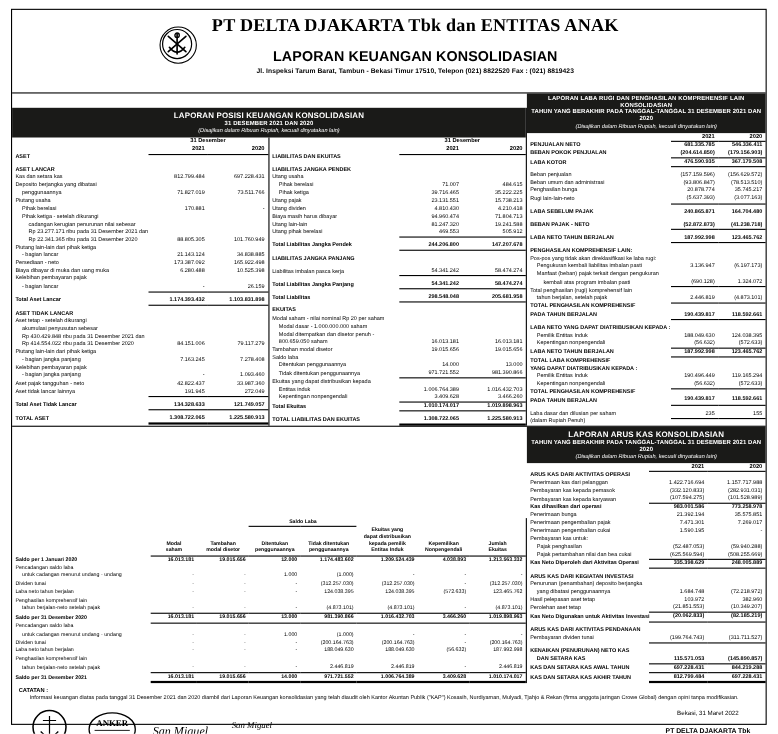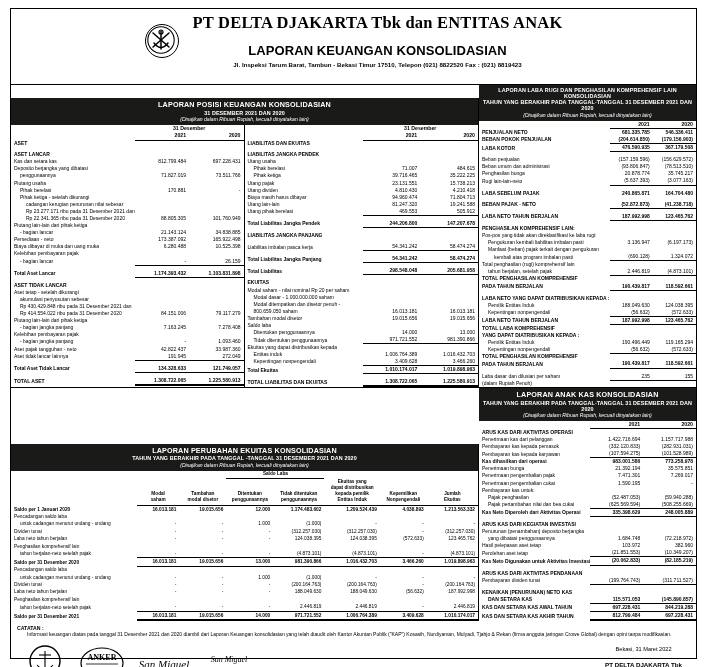--- a/index.html
+++ b/index.html
@@ -675,25 +675,20 @@
                 <td class="num"></td>
               </tr>
             </tbody>
       </table>
     </div>
   </div>
 
   <div class="cols">
 
     <div class="colL">
-      <div class="bar">
-        <div class="b1">LAPORAN PERUBAHAN EKUITAS KONSOLIDASIAN</div>
-        <div class="b2">TAHUN YANG BERAKHIR PADA TANGGAL -TANGGAL 31 DESEMBER 2021 DAN 2020</div>
-        <div class="b3">(Disajikan dalam Ribuan Rupiah, kecuali dinyatakan lain)</div>
-      </div>
       <table class="eq">
         <thead>
               <tr>
                 <th style="width: 118px;"></th>
                 <th colspan="2"></th>
                 <th colspan="2" style="border-bottom: 0.7px solid rgb(0, 0, 0);">Saldo Laba</th>
                 <th colspan="3"></th>
               </tr>
               <tr>
                 <th></th>
@@ -856,21 +851,21 @@
                 <td class="num b u2">1.006.764.389</td>
                 <td class="num b u2">3.409.628</td>
                 <td class="num b u2">1.010.174.017</td>
               </tr>
             </tbody>
       </table>
     </div>
 
     <div class="colR">
       <div class="bar">
-        <div class="b1">LAPORAN ANAK KAS KONSOLIDASIAN</div>
+        <div class="b1">LAPORAN ARUS KAS KONSOLIDASIAN</div>
         <div class="b2">TAHUN YANG BERAKHIR PADA TANGGAL-TANGGAL 31 DESEMBER 2021 DAN 2020</div>
         <div class="b3">(Disajikan dalam Ribuan Rupiah, kecuali dinyatakan lain)</div>
       </div>
       <table class="fs">
         <tbody>
               <tr>
                 <td style="width:108px"></td>
             <td class="hdr-yr rule" style="width:55px">2021</td>
             <td class="hdr-yr rule" style="width:55px">2020</td>
               </tr>

